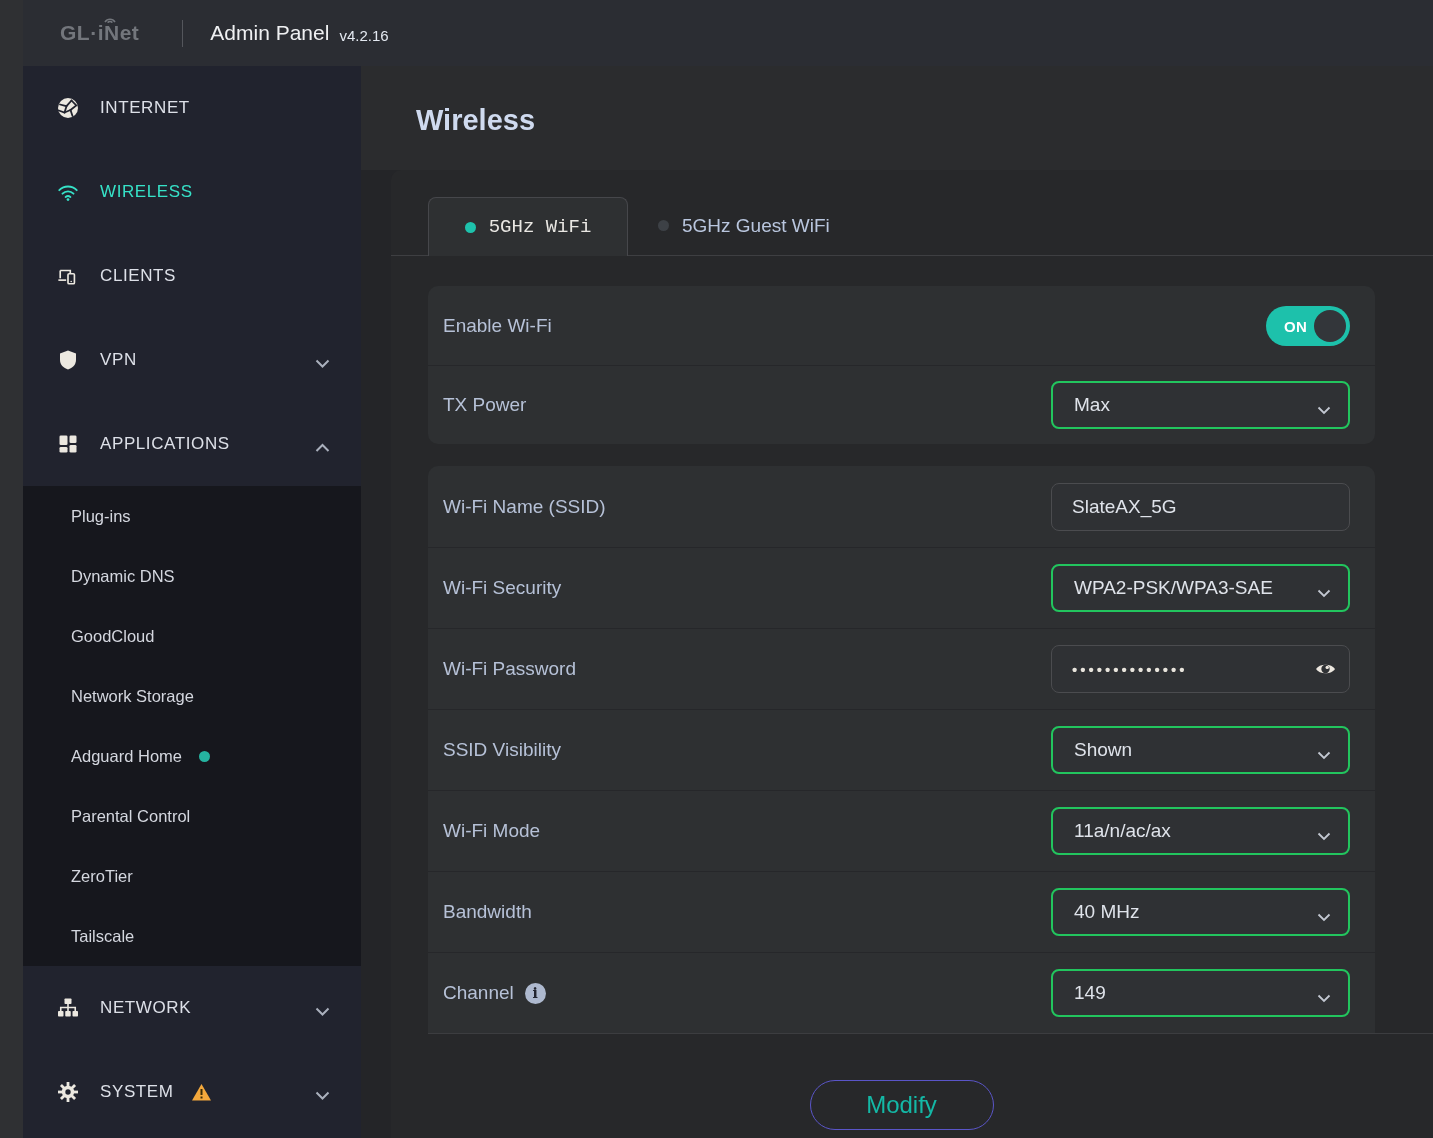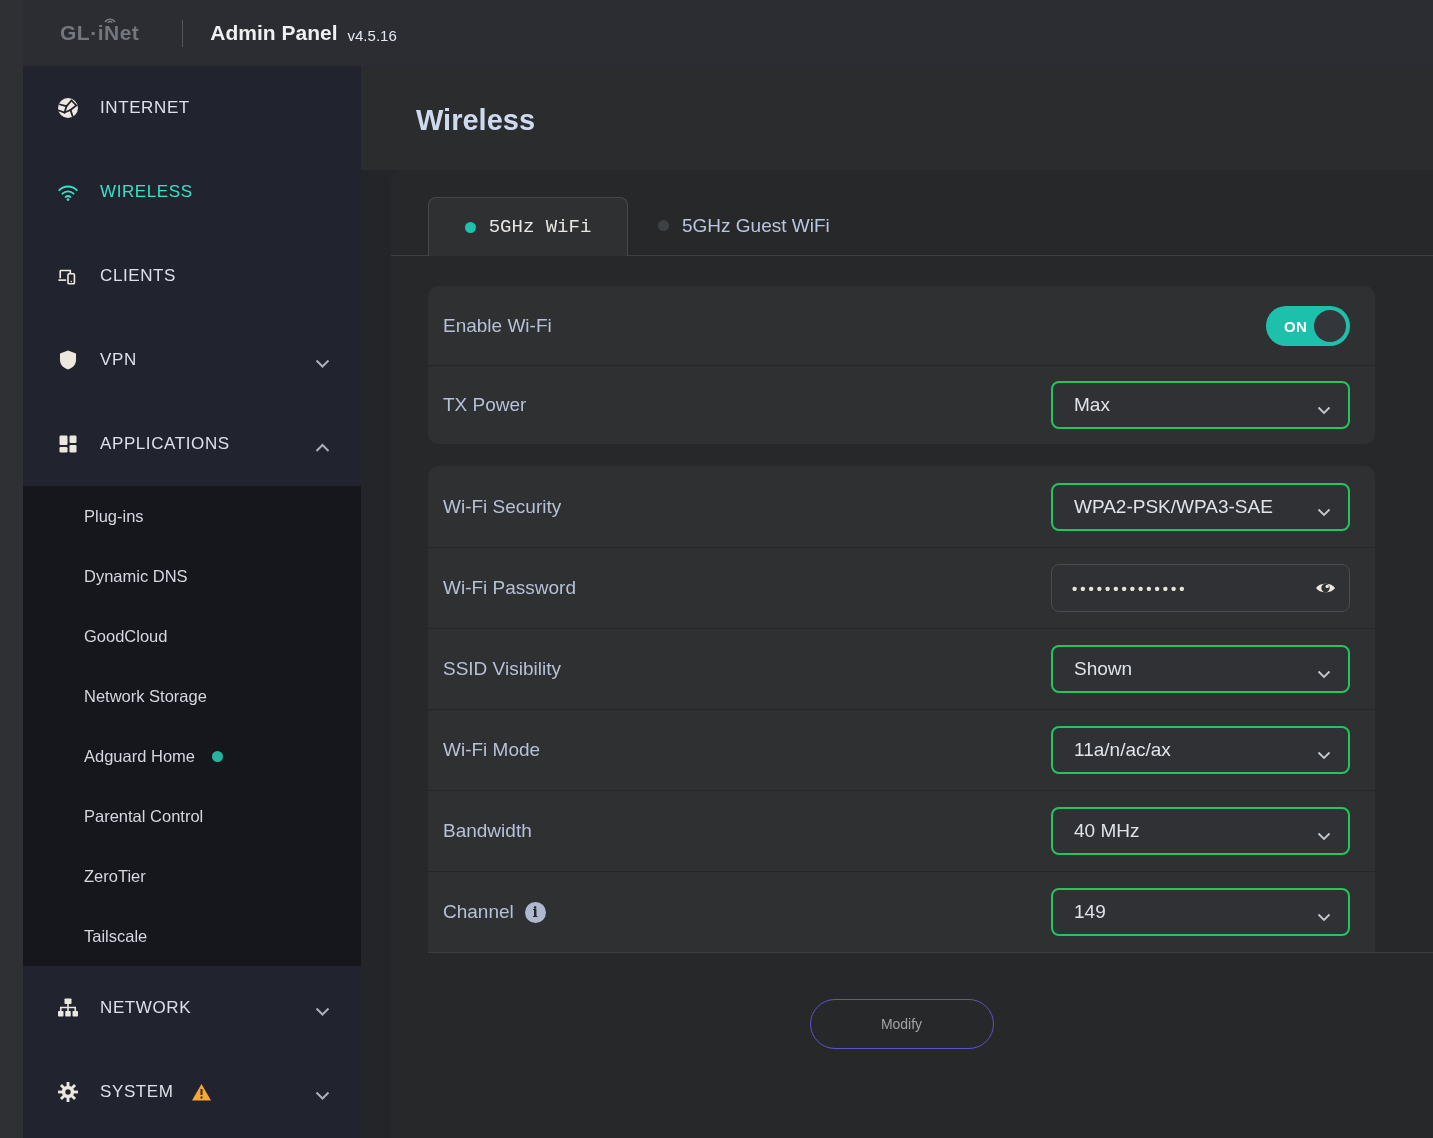--- a/index.html
+++ b/index.html
@@ -7,33 +7,33 @@
               font-family:"Liberation Sans", sans-serif; }
 
   
   .edge-strip { position:absolute; left:0; top:0; width:23px; height:1138px; background:#2f3033; z-index:3; }
   .header { position:absolute; left:23px; top:0; right:0; height:66px; background:#2b2d33;
             display:flex; align-items:center; z-index:2; }
   .logo { position:relative; margin-left:37px; font-size:21px; font-weight:bold;
           color:#73767c; letter-spacing:.5px; }
   .logo-arcs { position:absolute; left:53%; top:-7px; }
   .header-divider { width:1px; height:27px; background:#54565c; margin-left:43px; }
-  .app-title { margin-left:27px; font-size:21px; color:#eff0f2;font-weight:bold; }
+  .app-title { margin-left:27px; font-size:21px; color:#eff0f2; }
   .app-version { margin-left:10px; font-size:15px; color:#e4e9f1; position:relative; top:2px; }
 
   
   .sidebar { position:absolute; left:23px; top:66px; width:338px; bottom:0; background:#21232e; z-index:2; }
   .nav-item { position:relative; height:84px; display:flex; align-items:center; padding-left:34px; cursor:pointer; }
   .nav-icon { width:22px; height:22px; margin-right:21px; display:flex; align-items:center; justify-content:center; }
   .nav-label { font-size:17px; letter-spacing:.6px; color:#dde0e8; }
   .nav-item.active .nav-label { color:#36e2c8; }
   .chevron { position:absolute; right:31px; top:50%; margin-top:-5px; }
   .warn-icon { margin-left:17px; display:flex; }
   .submenu { background:#16171d; }
-  .sub-item { height:60px; display:flex; align-items:center; padding-left:61px; cursor:pointer; }
+  .sub-item { height:60px; display:flex; align-items:center; padding-left:48px; cursor:pointer; }
   .sub-label { font-size:16.5px; color:#d4d7df; }
   .status-dot { width:11px; height:11px; border-radius:50%; background:#25b3a0; margin-left:17px; }
 
   
   .main { position:absolute; left:361px; top:66px; right:0; bottom:0;
           background-image:linear-gradient(180deg,#2b2c2e 0,#2b2c2e 104px,#242528 104px); }
   .page-title { position:absolute; left:55px; top:38px; font-size:29px; font-weight:bold; color:#cfdaef; }
 
   .panel { position:absolute; left:30px; top:104px; right:0; bottom:0; background:#27282a;
            border-top-left-radius:10px; }
@@ -73,39 +73,39 @@
   .field-chevron { position:absolute; right:17px; top:50%; margin-top:-4px; }
   .text-field { width:299px; height:48px; background:#2f3134; border:1px solid #4b4c4f; border-radius:8px;
                 color:#dfe3ea; font-size:19px; padding:0 20px; font-family:"Liberation Sans", sans-serif; outline:none; }
   .pw-field { letter-spacing:3px; font-size:15px; font-weight:bold; color:#e8e4dc; padding-right:44px; }
   .pw-wrap { position:relative; width:299px; }
   .eye-btn { position:absolute; right:13px; top:50%; transform:translateY(-50%); display:flex; cursor:pointer; }
 
   .bottom-divider { height:1px; background:#3c3d40; margin-left:37px; }
   .footer { width:947px; margin-left:37px; display:flex; justify-content:center; }
   .modify-btn { margin-top:46px; width:184px; height:50px; border-radius:25px; background:transparent;
-                border:1px solid #5a55c8; color:#a3a3a3; font-size:14px; cursor:pointer;
+                border:1px solid #5a55c8; color:#14b8a6; font-size:24px; cursor:pointer;
                 font-family:"Liberation Sans", sans-serif; }
 </style>
 </head>
 <body>
 
 <div class="edge-strip"></div>
 
 <div class="header">
   <div class="logo">
     <svg class="logo-arcs" width="16" height="9" viewBox="0 0 16 9">
       <path d="M3,8 a6,6 0 0 1 10,0" fill="none" stroke="#73767c" stroke-width="1.6"></path>
       <path d="M5.6,8.6 a3.4,3.4 0 0 1 4.8,0" fill="none" stroke="#73767c" stroke-width="1.6"></path>
     </svg>
     <span>GL·iNet</span>
   </div>
   <div class="header-divider"></div>
   <span class="app-title">Admin Panel</span>
-  <span class="app-version">v4.5.16</span>
+  <span class="app-version">v4.2.16</span>
 </div>
 
 <div class="sidebar">
 
   <div class="nav-item">
     <span class="nav-icon">
       <svg width="22" height="22" viewBox="0 0 22 22">
         <circle cx="11" cy="11" r="10" fill="#ece8e0"></circle>
         <g stroke="#21232e" stroke-width="1.8" fill="none" stroke-linecap="round">
           <path d="M3,7.5 L9.5,9.2 L14.5,3.5"></path>
@@ -297,20 +297,24 @@
           <span class="field-chevron">
             <svg width="14" height="9" viewBox="0 0 14 9">
                 <polyline points="1.5,1.5 7,7 12.5,1.5" fill="none" stroke="#c3c8d2" stroke-width="1.8"></polyline>
               </svg>
           </span>
         </div>
       </div>
     </div>
 
     <div class="card card-settings">
+      <div class="form-row">
+        <span class="row-label">Wi-Fi Name (SSID)</span>
+        <input class="text-field" type="text" value="SlateAX_5G" style="">
+      </div>
 
       <div class="form-row">
         <span class="row-label">Wi-Fi Security</span>
         <div class="field">
           <span class="field-value">WPA2-PSK/WPA3-SAE</span>
           <span class="field-chevron">
             <svg width="14" height="9" viewBox="0 0 14 9">
                 <polyline points="1.5,1.5 7,7 12.5,1.5" fill="none" stroke="#c3c8d2" stroke-width="1.8"></polyline>
               </svg>
           </span>

